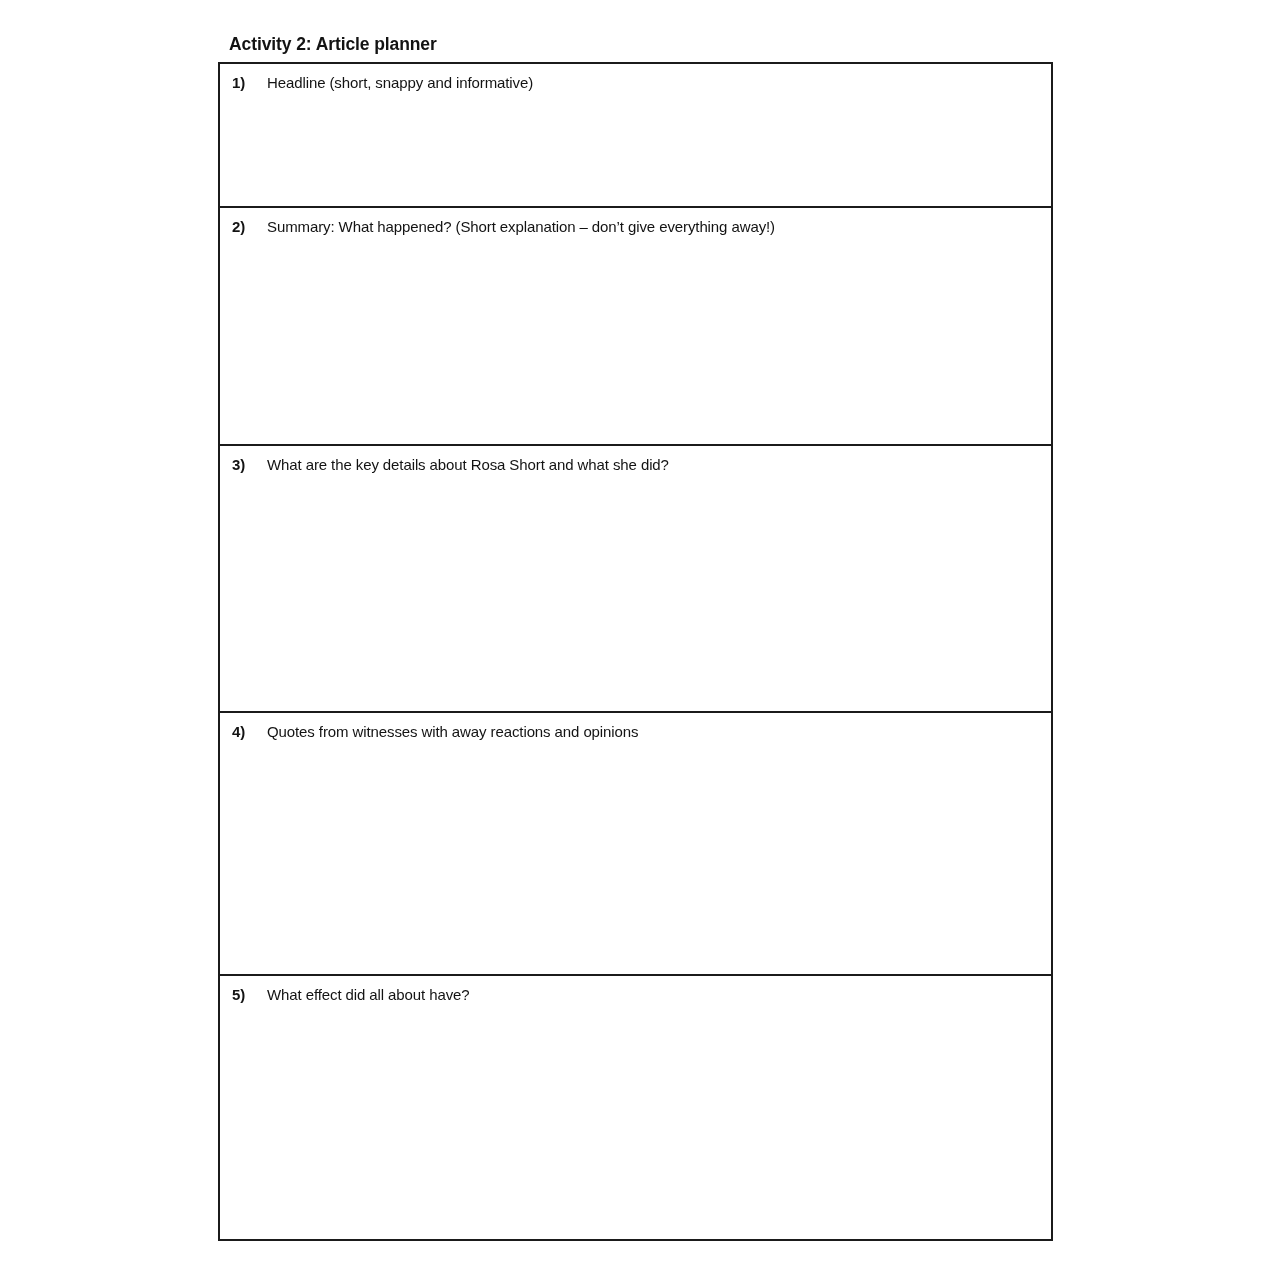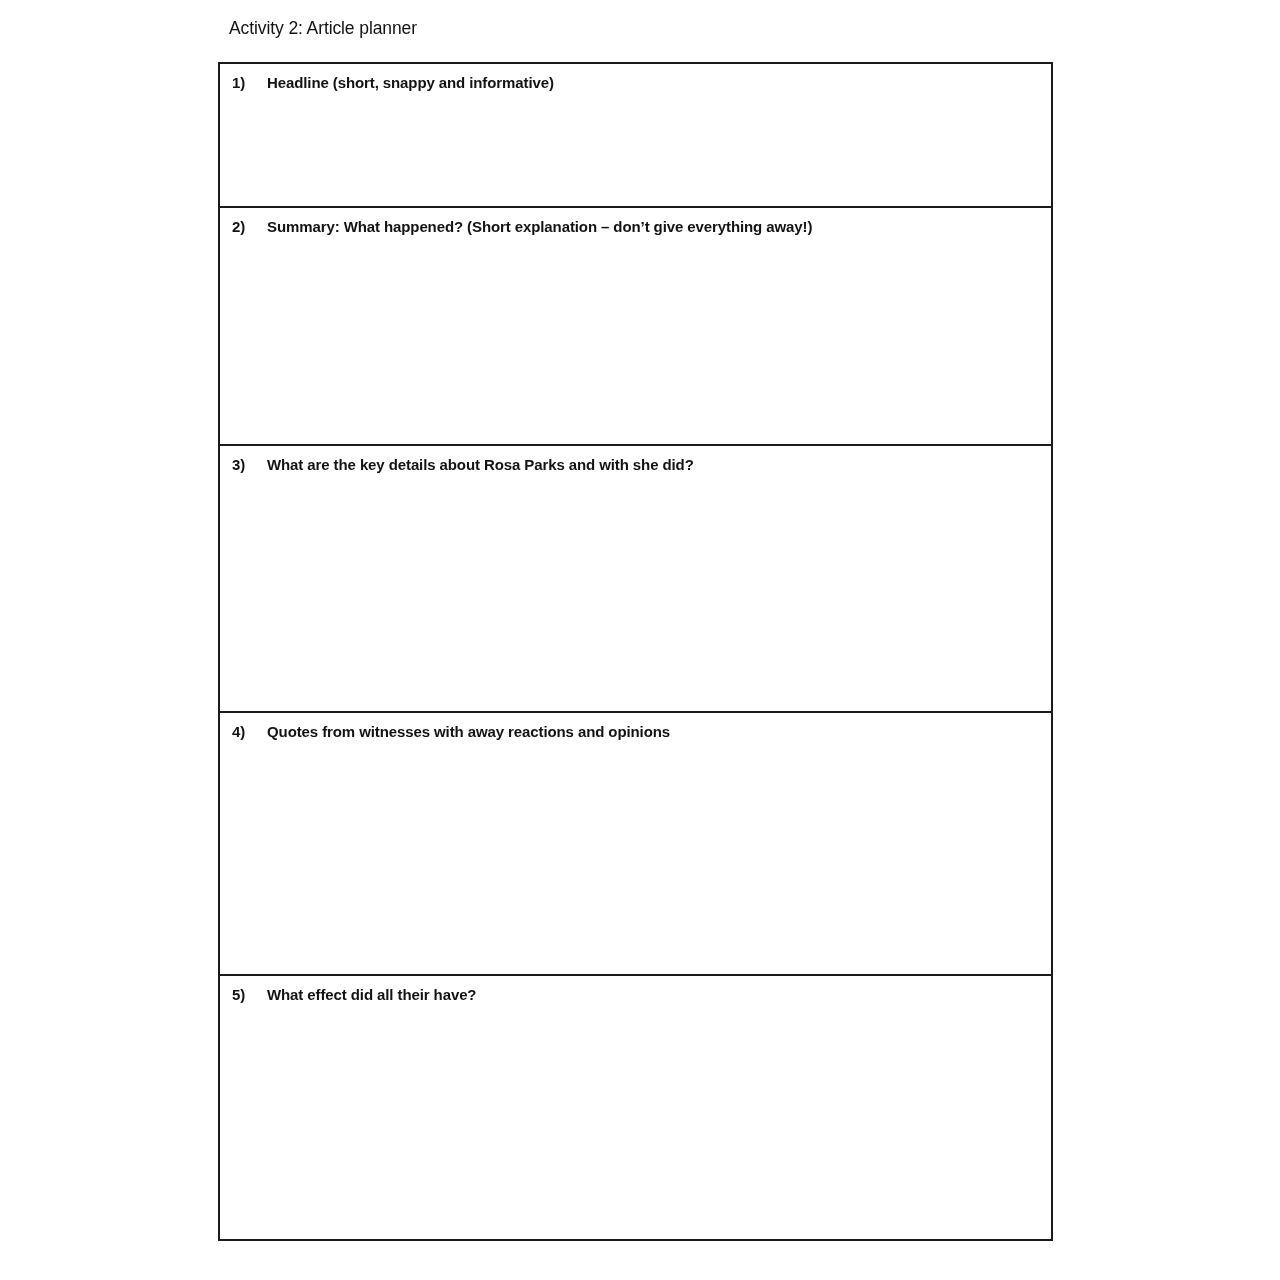--- a/index.html
+++ b/index.html
@@ -21,23 +21,23 @@
     position: relative;
     width: 1280px;
     height: 1280px;
     background: #ffffff;
   }
 
   
   .worksheet-title {
     position: absolute;
     left: 229px;
-    top: 18px;
+    top: 34px;
     font-size: 17.5px;
-    font-weight: normal;
+    font-weight: bold;
     letter-spacing: -0.1px;
     color: #131313;
     white-space: nowrap;
   }
 
   
   .planner-table {
     position: absolute;
     left: 218px;
     top: 62px;
@@ -75,21 +75,21 @@
 
   .prompt-number {
     display: inline-block;
     width: 35px;
     flex: 0 0 35px;
     font-weight: bold;
   }
 
   .prompt-label {
     display: inline-block;
-    font-weight: bold;
+    font-weight: normal;
   }
 
   
   .answer-area {
     display: block;
     width: 100%;
   }
 
   
   .row-1 .row-inner { height: 142px; }
@@ -130,21 +130,21 @@
             <div class="answer-area"></div>
           </div>
         </td>
       </tr>
 
       <tr class="row-3">
         <td>
           <div class="row-inner">
             <div class="prompt-line">
               <span class="prompt-number">3)</span>
-              <span class="prompt-label">What are the key details about Rosa Parks and with she did?</span>
+              <span class="prompt-label">What are the key details about Rosa Short and what she did?</span>
             </div>
             <div class="answer-area"></div>
           </div>
         </td>
       </tr>
 
       <tr class="row-4">
         <td>
           <div class="row-inner">
             <div class="prompt-line">
@@ -154,21 +154,21 @@
             <div class="answer-area"></div>
           </div>
         </td>
       </tr>
 
       <tr class="row-5">
         <td>
           <div class="row-inner">
             <div class="prompt-line">
               <span class="prompt-number">5)</span>
-              <span class="prompt-label">What effect did all their have?</span>
+              <span class="prompt-label">What effect did all about have?</span>
             </div>
             <div class="answer-area"></div>
           </div>
         </td>
       </tr>
 
     </tbody>
   </table>
 
 </div>

